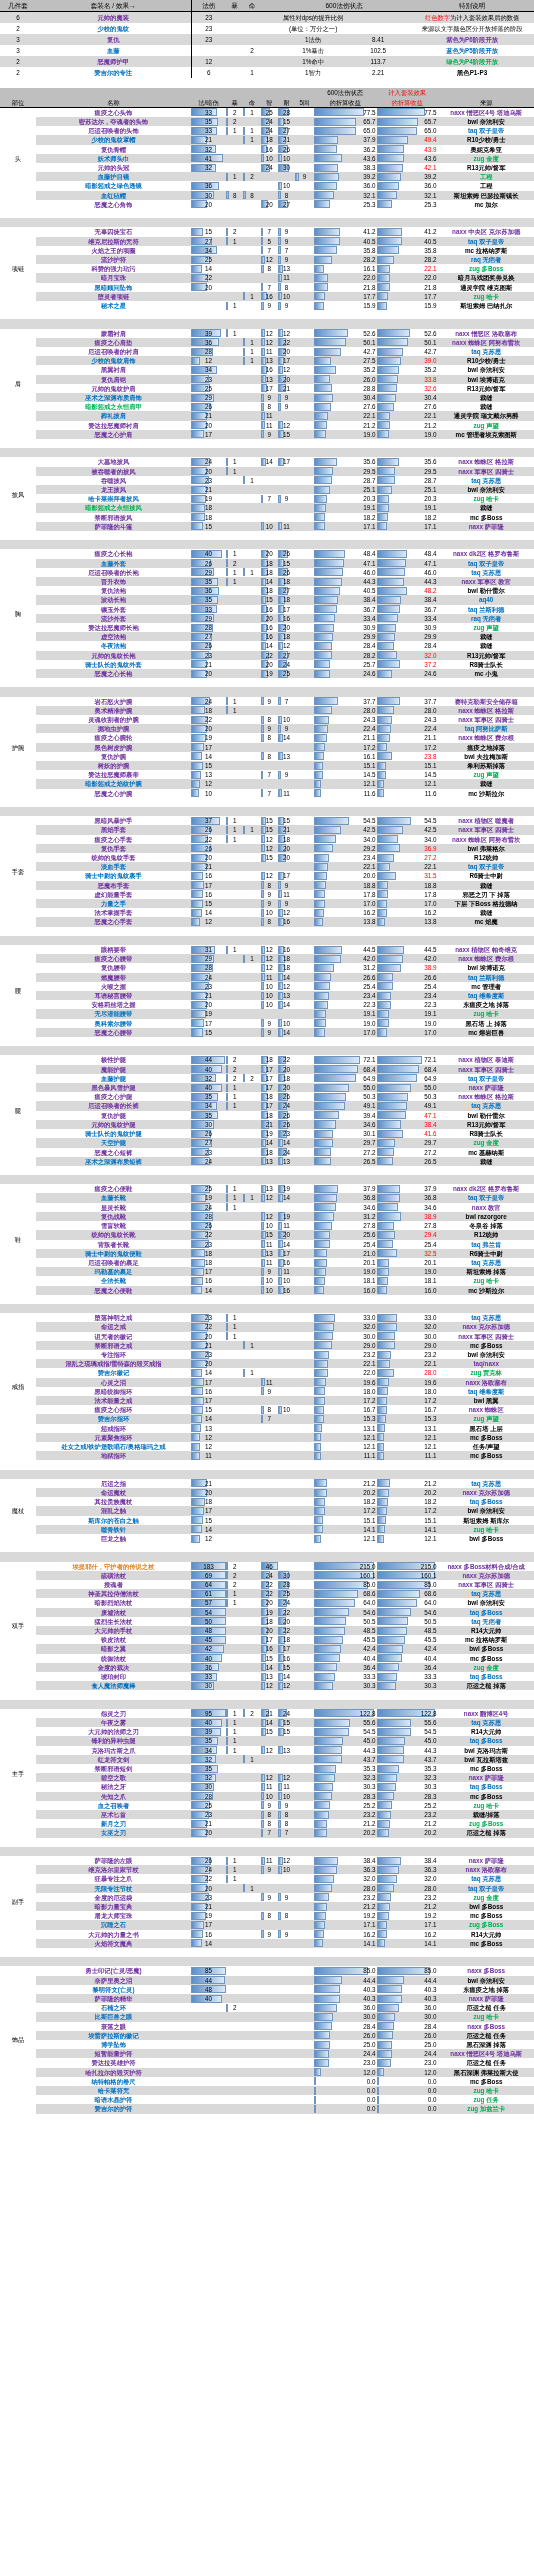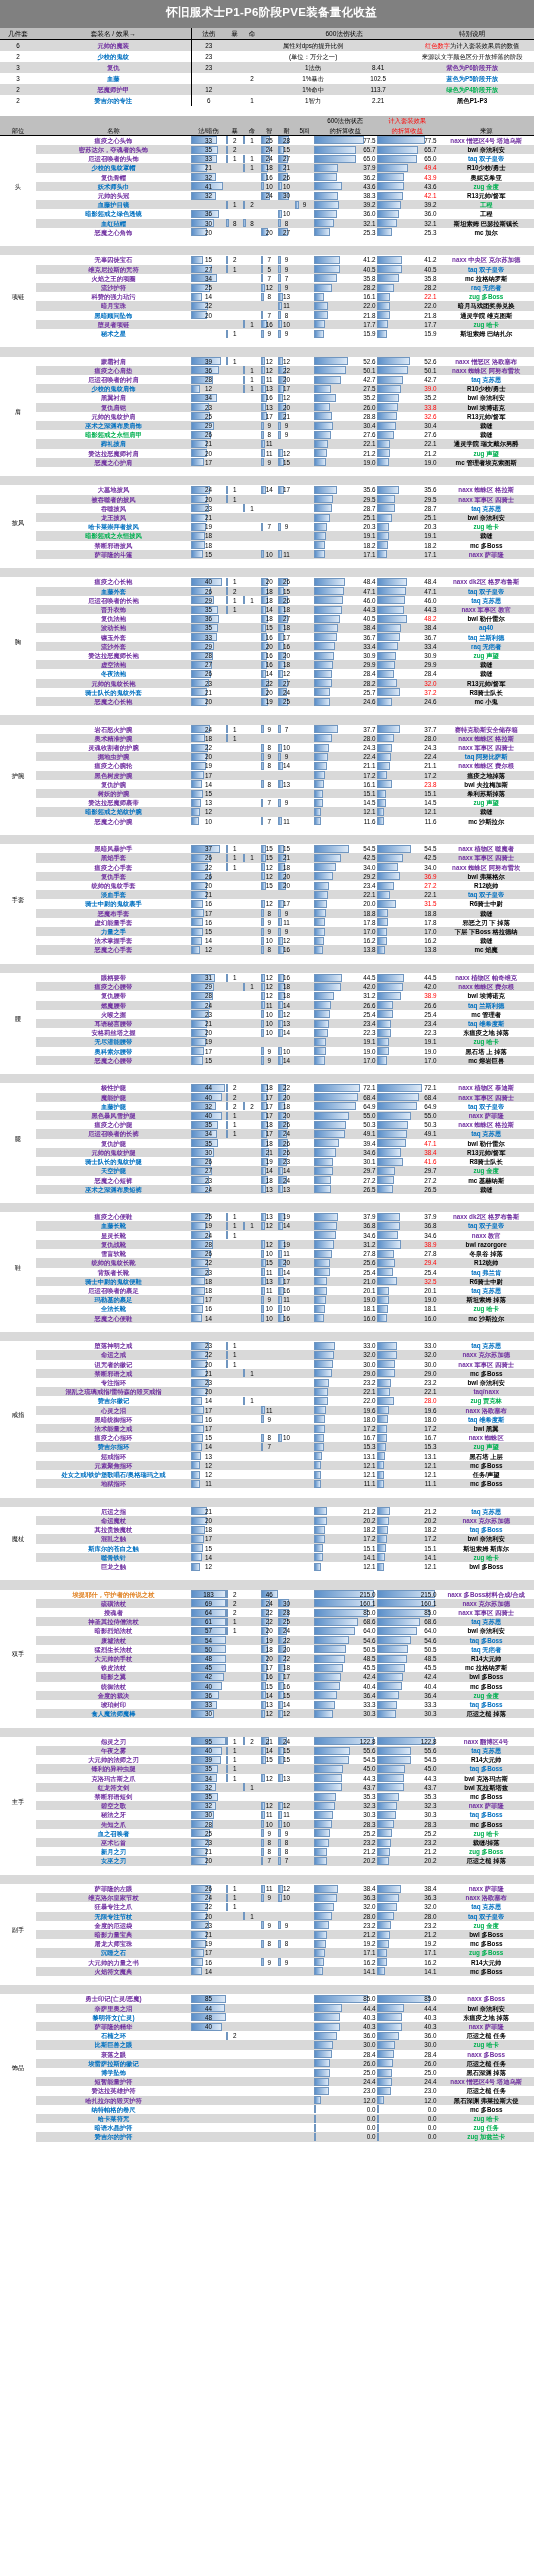--- a/index.html
+++ b/index.html
@@ -64,23 +64,20 @@
   .g-naxx{color:#7030a0;}
   .g-taq{color:#0070c0;}
   .g-zug{color:#00b050;}
   .g-blk{color:#000000;}
 </style>
 </head>
 <body>
 
 <div id="sheet">
 
-  <div class="titlebar">
-    <div class="tt">怀旧服术士P1-P6阶段PVE装备量化收益</div>
-  </div>
 
   <table class="top">
     <colgroup>
       <col style="width:36px">
         <col style="width:155px">
         <col style="width:35px">
       <col style="width:17.3px">
         <col style="width:17.3px">
         <col style="width:18.5px">
       <col style="width:68px">

